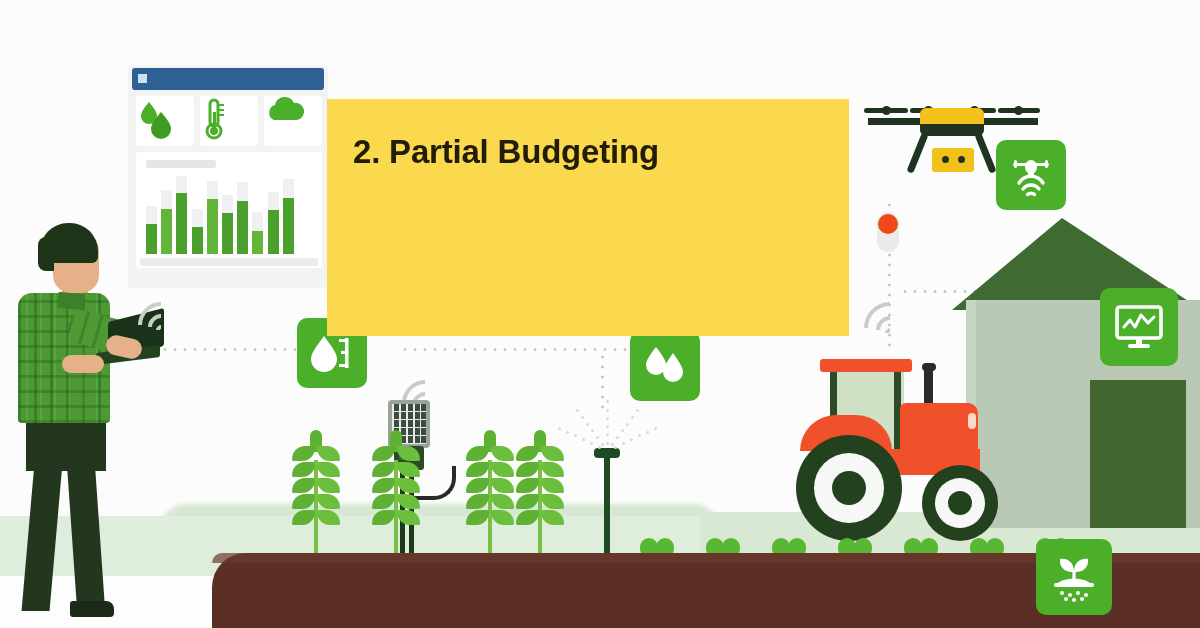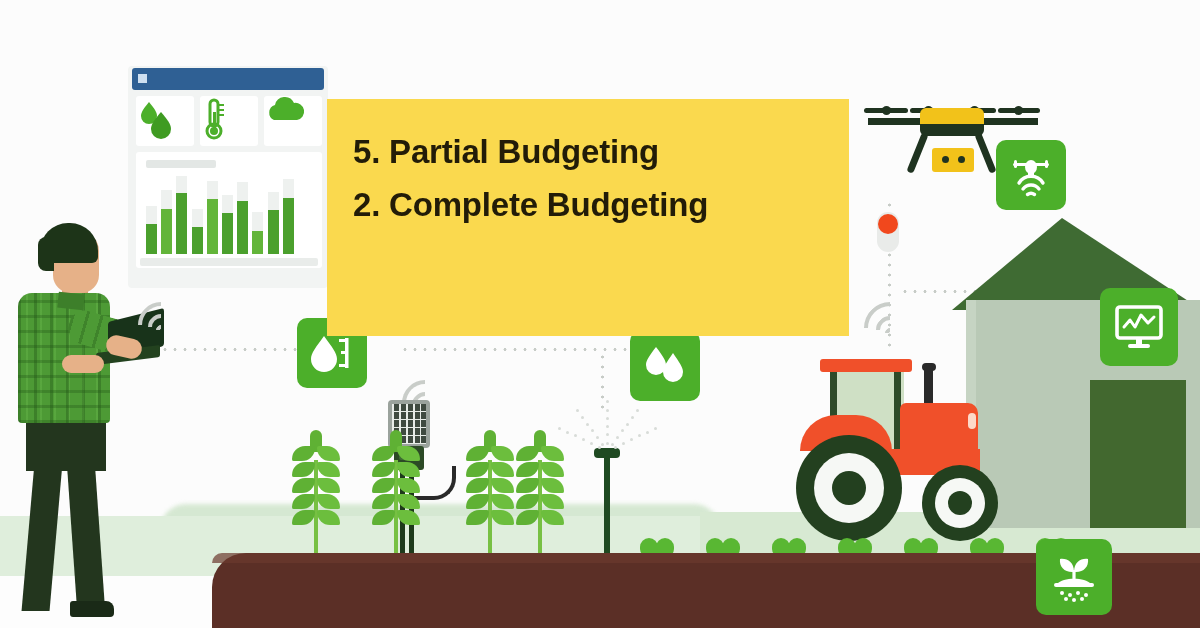--- a/index.html
+++ b/index.html
@@ -594,17 +594,16 @@
           <circle cx="39" cy="45" r="2" fill="#fff"></circle>
         <circle cx="19" cy="49" r="2" fill="#fff"></circle>
           <circle cx="35" cy="49" r="2" fill="#fff"></circle>
         <circle cx="27" cy="50" r="2" fill="#fff"></circle>
       </svg>
     </div>
   </div>
 
 
   <div class="callout">
-    <div class="callout-item">5. Partial Budgeting</div>
-    <div class="callout-item">2. Complete Budgeting</div>
+    <div class="callout-item">2. Partial Budgeting</div>
   </div>
 
 </div>
 
 </body></html>

